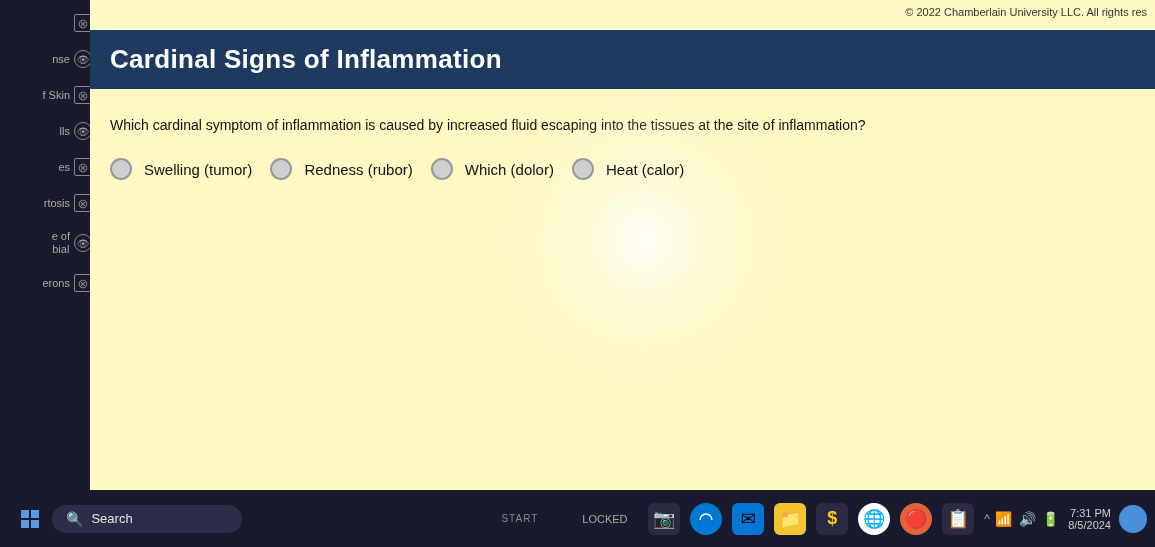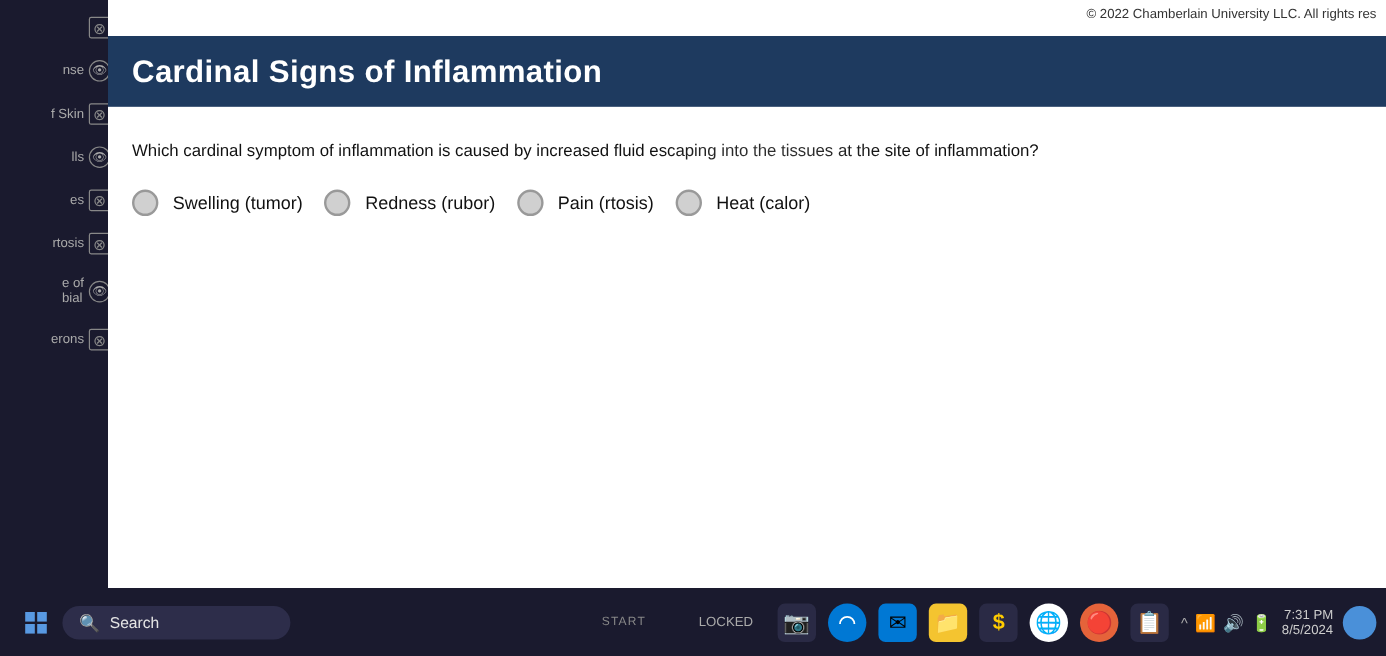--- a/index.html
+++ b/index.html
@@ -73,21 +73,21 @@
       color: #888;
     }
 
     
     .main-content {
       position: absolute;
       left: 90px;
       top: 0;
       right: 0;
       height: 490px;
-      background: #ffffff;
+      background: #fef9c3;
       overflow: hidden;
     }
 
     
     .copyright {
       position: absolute;
       top: 6px;
       right: 8px;
       font-size: 11px;
       color: #333;
@@ -309,21 +309,21 @@
   </div>
   <div class="sidebar-item">
     <span>es</span>
     <div class="icon-block"></div>
   </div>
   <div class="sidebar-item">
     <span>rtosis</span>
     <div class="icon-block"></div>
   </div>
   <div class="sidebar-item">
-    <span style="text-align:left;line-height:1.2;white-space:pre-line">e of<br>bial</span>
+    <span style="text-align:center;line-height:1.2;white-space:pre-line">e of<br>bial</span>
     <div class="icon-circle icon-eye"></div>
   </div>
   <div class="sidebar-item">
     <span>erons</span>
     <div class="icon-block"></div>
   </div>
 </div>
 
 <div class="main-content">
   <div class="copyright">© 2022 Chamberlain University LLC. All rights res</div>
@@ -339,21 +339,21 @@
       <div class="option-item">
         <div class="radio-circle"></div>
         <span class="option-label">Swelling (tumor)</span>
       </div>
       <div class="option-item">
         <div class="radio-circle"></div>
         <span class="option-label">Redness (rubor)</span>
       </div>
       <div class="option-item">
         <div class="radio-circle"></div>
-        <span class="option-label">Pain (rtosis)</span>
+        <span class="option-label">Which (dolor)</span>
       </div>
       <div class="option-item">
         <div class="radio-circle"></div>
         <span class="option-label">Heat (calor)</span>
       </div>
     </div>
   </div>
 
   <div class="light-burst"></div>
 </div>

